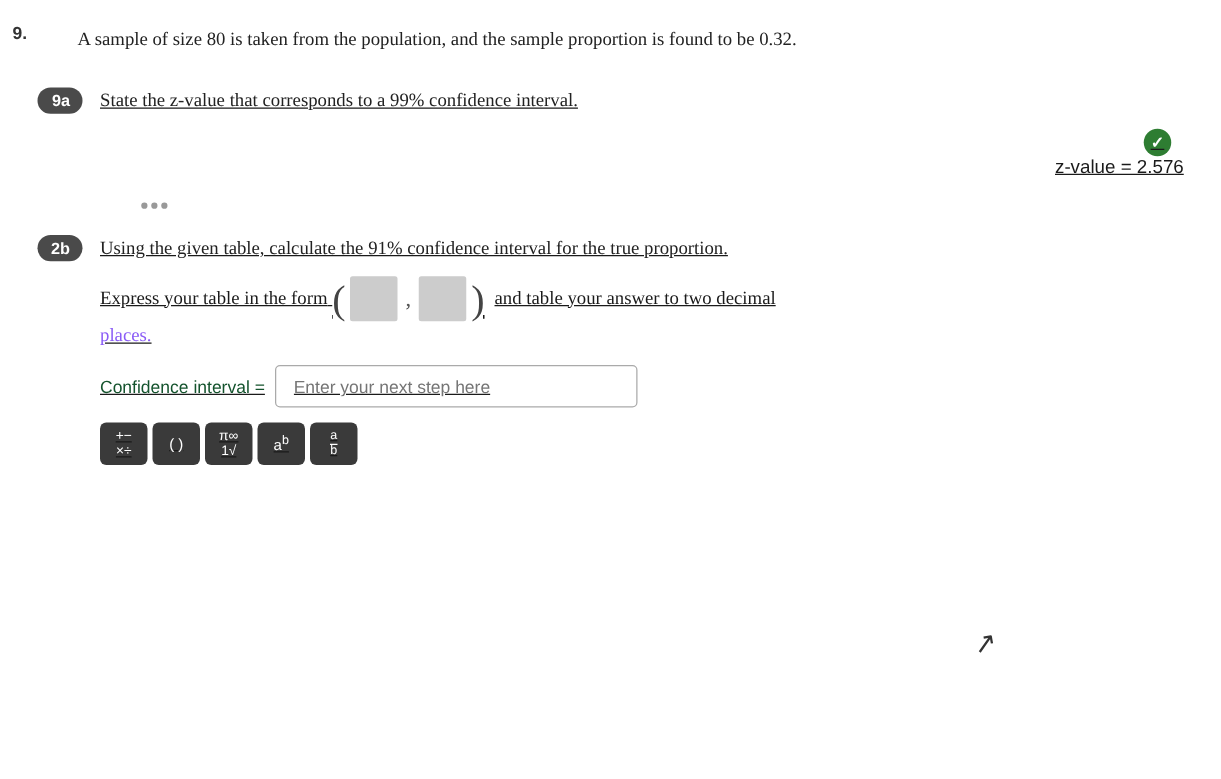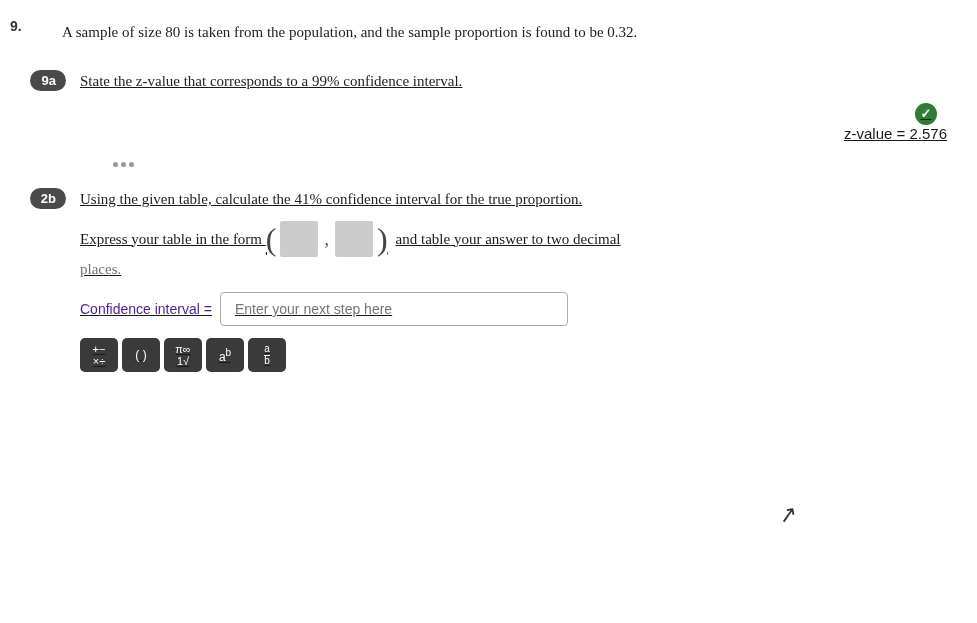--- a/index.html
+++ b/index.html
@@ -135,43 +135,43 @@
       border-radius: 2px;
       display: inline-block;
     }
     .comma {
       font-size: 18px;
       color: #555;
       margin: 0 2px;
     }
     .places-text {
       font-size: 15px;
-      color: #737373;
+      color: #8b5cf6;
       margin-top: 2px;
     }
     .confidence-row {
       display: flex;
       align-items: center;
       margin-top: 14px;
       margin-bottom: 12px;
     }
     .confidence-label {
       font-family: Arial, sans-serif;
       font-size: 14px;
-      color: #4c1d95;
+      color: #14532d;
       margin-right: 8px;
     }
     .confidence-input {
       border: 1.5px solid #aaa;
       border-radius: 4px;
       padding: 8px 14px;
       font-size: 14px;
       color: #888;
       background: #fff;
-      width: 348px;
+      width: 290px;
       font-family: Arial, sans-serif;
       outline: none;
     }
     .toolbar {
       display: flex;
       gap: 4px;
       margin-top: 6px;
     }
     .toolbar-btn {
       background: #3a3a3a;
@@ -223,21 +223,21 @@
         <div class="dot"></div>
         <div class="dot"></div>
       </div>
     </div>
   </div>
 
   <div class="part-row">
     <div class="part-badge">2b</div>
     <div class="part-content">
 
-      <div class="part-9b-question">Using the given table, calculate the 41% confidence interval for the true proportion.</div>
+      <div class="part-9b-question">Using the given table, calculate the 91% confidence interval for the true proportion.</div>
 
       <div class="form-line">
         <span>Express your table in the form</span>&nbsp;
         <span class="paren">(</span>
         <div class="bracket-boxes">
           <div class="box-gray"></div>
           <span class="comma">,</span>
           <div class="box-gray"></div>
         </div>
         <span class="paren">)</span>

